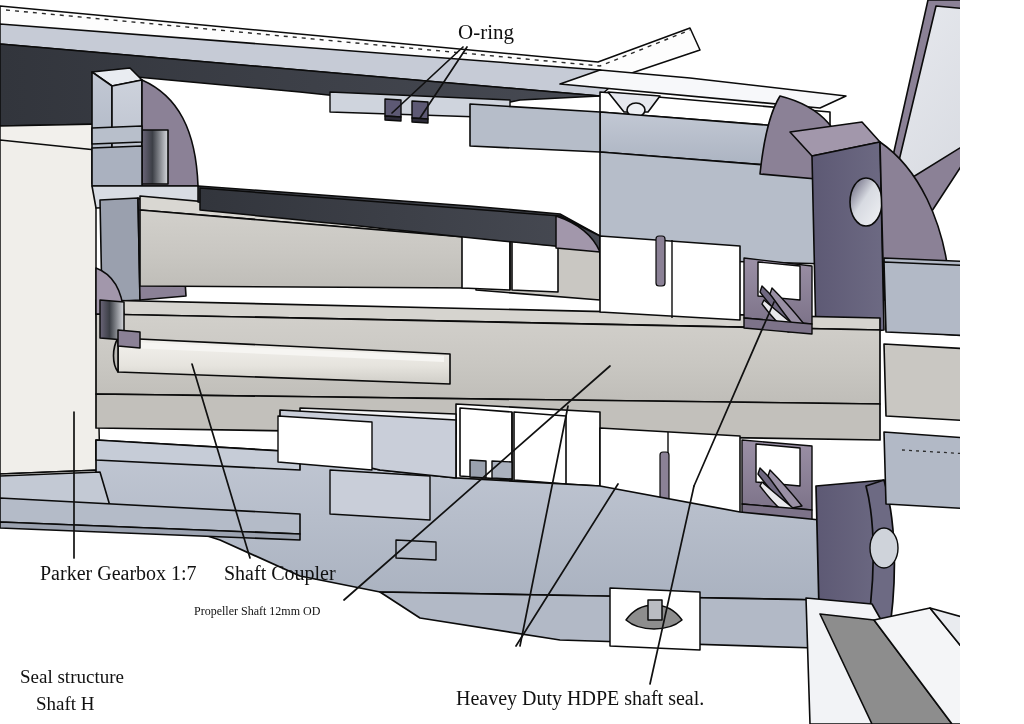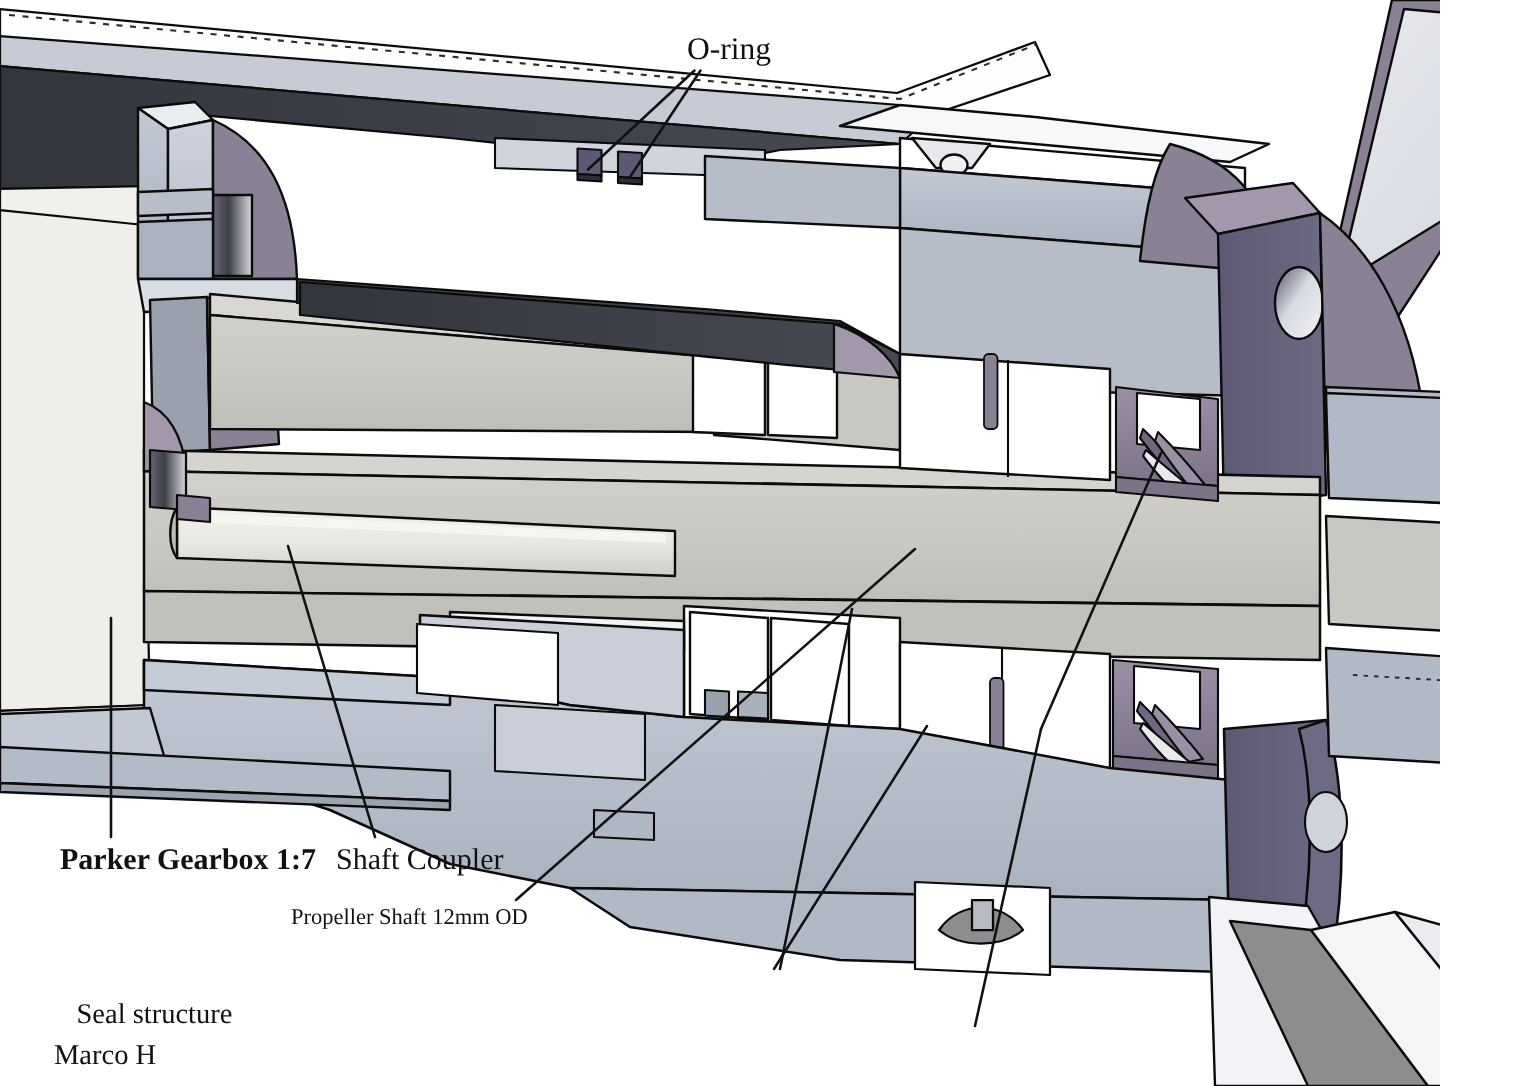--- a/index.html
+++ b/index.html
@@ -22,26 +22,26 @@
     height:724px;
   }
   .label{
     position:absolute;
     color:#111111;
     white-space:nowrap;
     line-height:1.05;
     font-family:"Liberation Serif","DejaVu Serif",serif;
   }
   .lbl-oring      { left:458px; top:21px;  font-size:21px; }
-  .lbl-gearbox    { left:40px;  top:563px; font-size:20px;font-weight:bold; }
+  .lbl-gearbox    { left:40px;  top:563px; font-size:20px; }
   .lbl-coupler    { left:224px; top:563px; font-size:20px;text-align:center; }
-  .lbl-propshaft  { left:194px; top:605px; font-size:15px; }
+  .lbl-propshaft  { left:194px; top:605px; font-size:12px; }
   .lbl-bearing    { left:242px; top:653px; font-size:20px; }
   .lbl-hdpe       { left:456px; top:688px; font-size:20px; }
-  .lbl-sealtitle  { left:51px;  top:667px; font-size:19px; }
+  .lbl-sealtitle  { left:20px;  top:667px; font-size:19px; }
   .lbl-author     { left:36px;  top:694px; font-size:19px; }
 </style>
 </head>
 <body>
 
 <div id="stage">
 
   <svg id="cad" viewBox="0 0 1024 724" xmlns="http://www.w3.org/2000/svg">
     <defs>
       <linearGradient id="gShaft" x1="0" y1="0" x2="0" y2="1">
@@ -283,16 +283,17 @@
       <polyline points="520,646 568,406"></polyline>
       <polyline points="650,684 694,486"></polyline>
       <polyline points="694,486 774,302"></polyline>
     </g>
   </svg>
 
   <div class="label lbl-oring">O-ring</div>
   <div class="label lbl-gearbox">Parker Gearbox 1:7</div>
   <div class="label lbl-coupler">Shaft Coupler</div>
   <div class="label lbl-propshaft">Propeller Shaft 12mm OD</div>
+  <div class="label lbl-hdpe">Heavey Duty HDPE shaft seal.</div>
   <div class="label lbl-sealtitle">Seal structure</div>
-  <div class="label lbl-author">Marco H</div>
+  <div class="label lbl-author">Shaft H</div>
 
 </div>
 
 </body></html>

